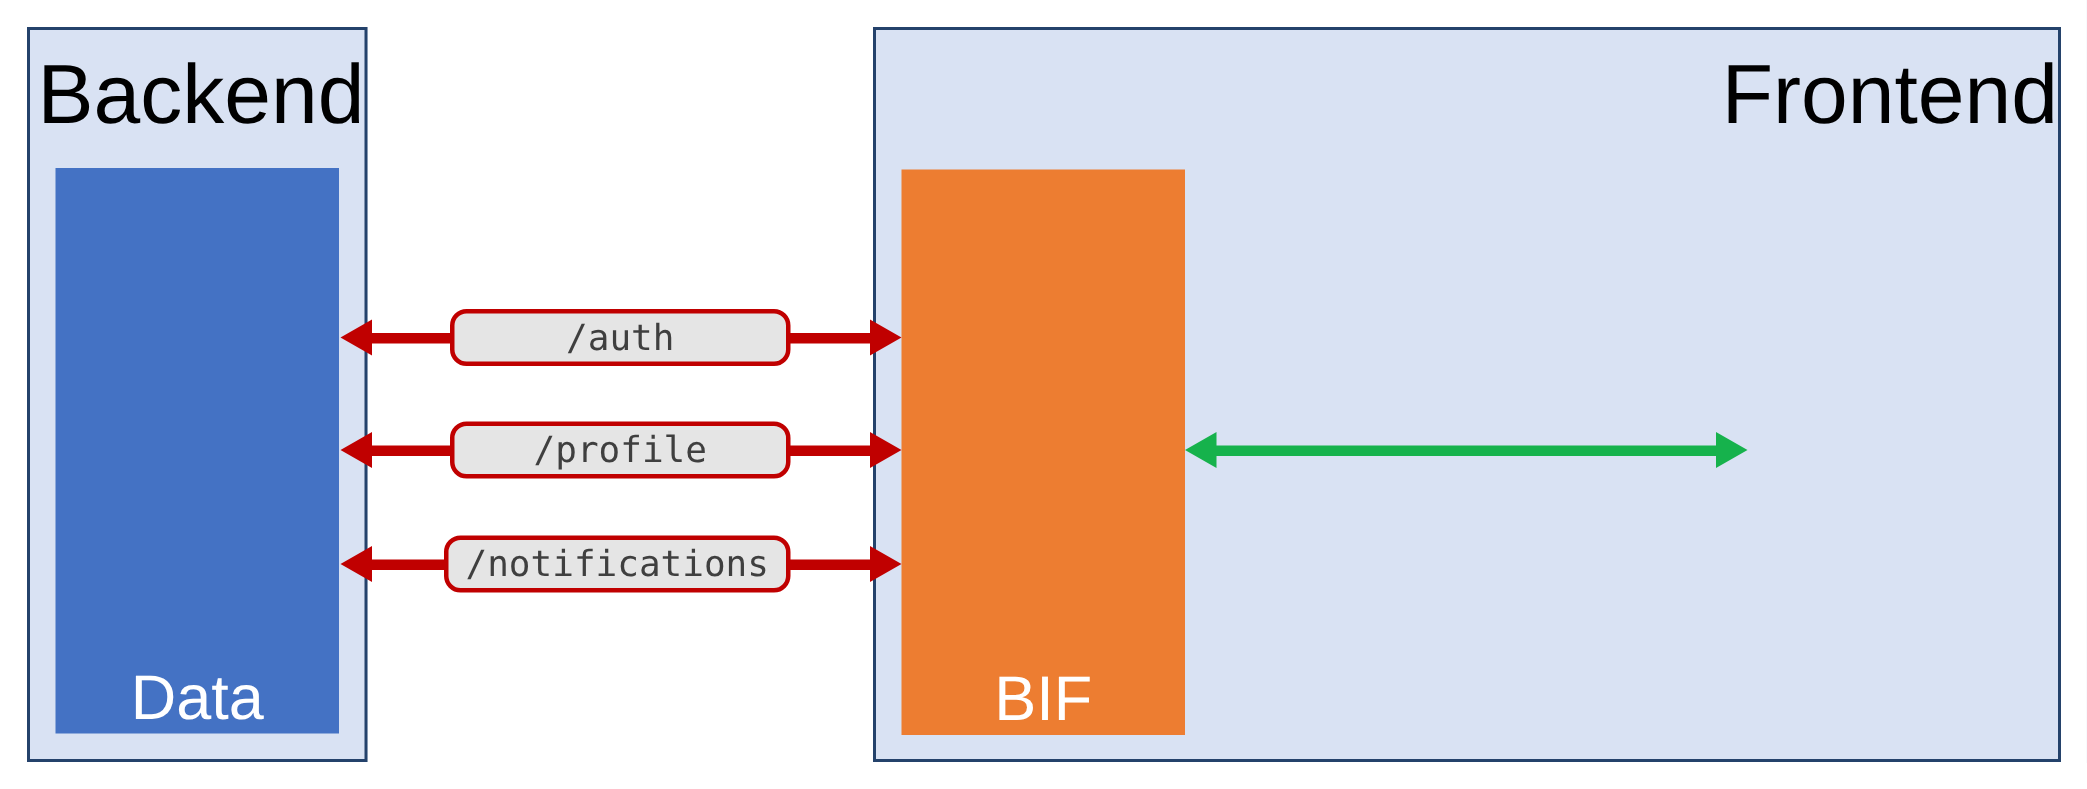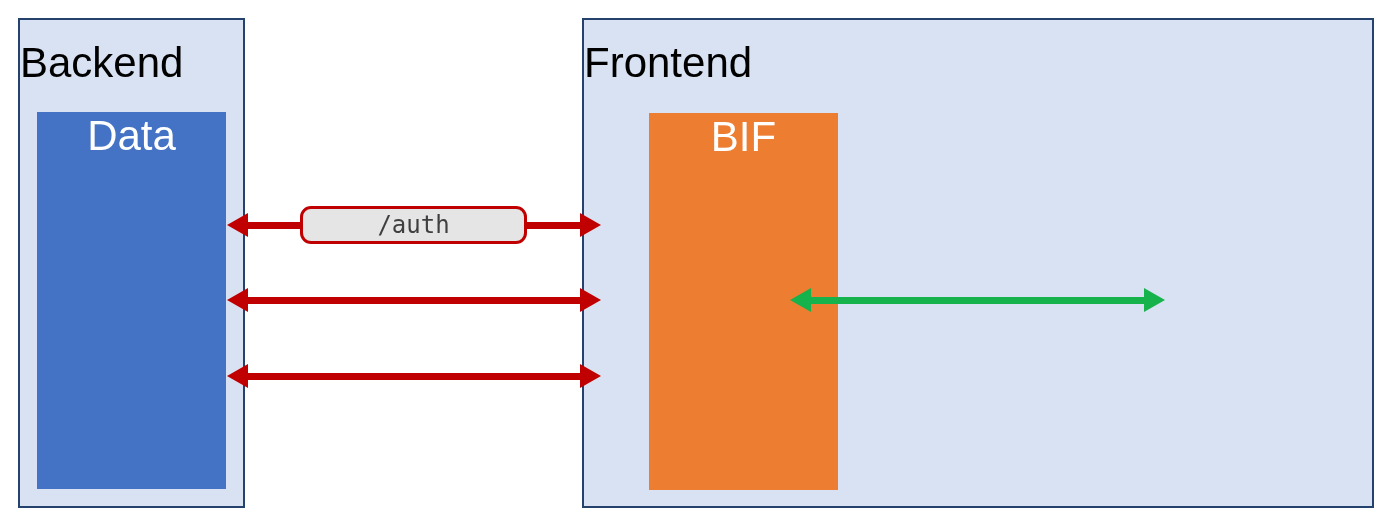--- a/index.html
+++ b/index.html
@@ -5,29 +5,29 @@
   html,body{margin:0;padding:0;background:#ffffff;}
   .canvas{
     position:relative;width:1391px;height:526px;background:#ffffff;
     font-family:"Liberation Sans",sans-serif;overflow:hidden;
   }
   .group{
     position:absolute;background:#d9e2f3;border:2px solid #24426b;
     box-sizing:border-box;
   }
   .group-title{
-    position:absolute;top:20px;left:0;right:0;text-align:left;
-    font-size:42px;line-height:46px;color:#000000;
+    position:absolute;top:20px;left:0;right:0;text-align:right;
+    font-size:56px;line-height:46px;color:#000000;
   }
   .node{
-    position:absolute;display:flex;align-items:flex-start;justify-content:center;
+    position:absolute;display:flex;align-items:flex-end;justify-content:center;
     font-size:42px;color:#ffffff;
   }
   .node-blue{background:#4472c4;}
-  .node-orange{background:#ed7d31;margin-left:48px;}
+  .node-orange{background:#ed7d31;}
   .shaft{position:absolute;height:7px;}
   .shaft.red{background:#c00000;}
   .shaft.green{background:#16b24c;}
   .head{position:absolute;width:0;height:0;
     border-top:12px solid transparent;border-bottom:12px solid transparent;}
   .head.left.red{border-right:21px solid #c00000;}
   .head.right.red{border-left:21px solid #c00000;}
   .head.left.green{border-right:21px solid #16b24c;}
   .head.right.green{border-left:21px solid #16b24c;}
   .conn-label{
@@ -63,22 +63,28 @@
   <div class="shaft red" style="left:240px;top:221.5px;width:348px;"></div>
   <div class="head left red" style="left:227px;top:213px;"></div>
   <div class="head right red" style="left:580px;top:213px;"></div>
   <div class="conn-label red" style="left:300px;top:206px;width:227px;height:38px;">
     <span>/auth</span>
   </div>
 
   <div class="shaft red" style="left:240px;top:297px;width:348px;"></div>
   <div class="head left red" style="left:227px;top:288px;"></div>
   <div class="head right red" style="left:580px;top:288px;"></div>
+  <div class="conn-label red" style="left:300px;top:281px;width:227px;height:38px;">
+    <span>/profile</span>
+  </div>
 
   <div class="shaft red" style="left:240px;top:372.5px;width:348px;"></div>
   <div class="head left red" style="left:227px;top:364px;"></div>
   <div class="head right red" style="left:580px;top:364px;"></div>
+  <div class="conn-label red" style="left:296px;top:357px;width:231px;height:38px;">
+    <span>/notifications</span>
+  </div>
 
   <div class="shaft green" style="left:805px;top:297px;width:350px;"></div>
   <div class="head left green" style="left:790px;top:288px;"></div>
   <div class="head right green" style="left:1144px;top:288px;"></div>
 
 </div>
 
 </body></html>

